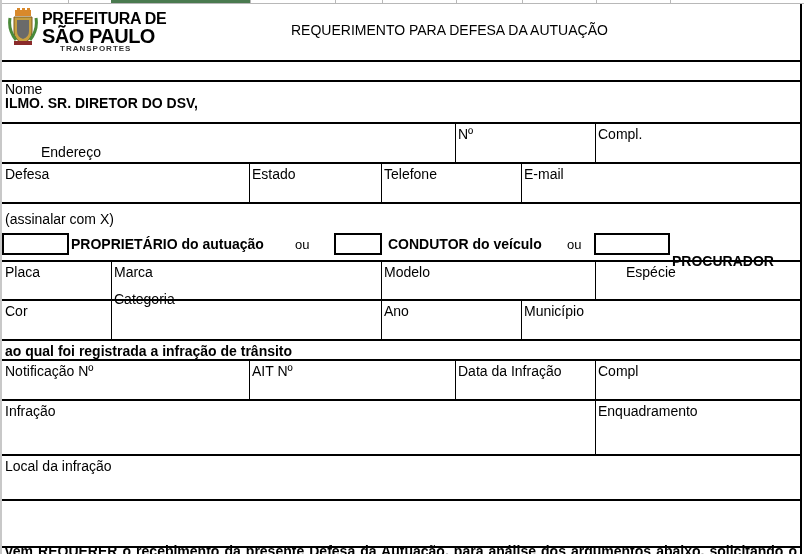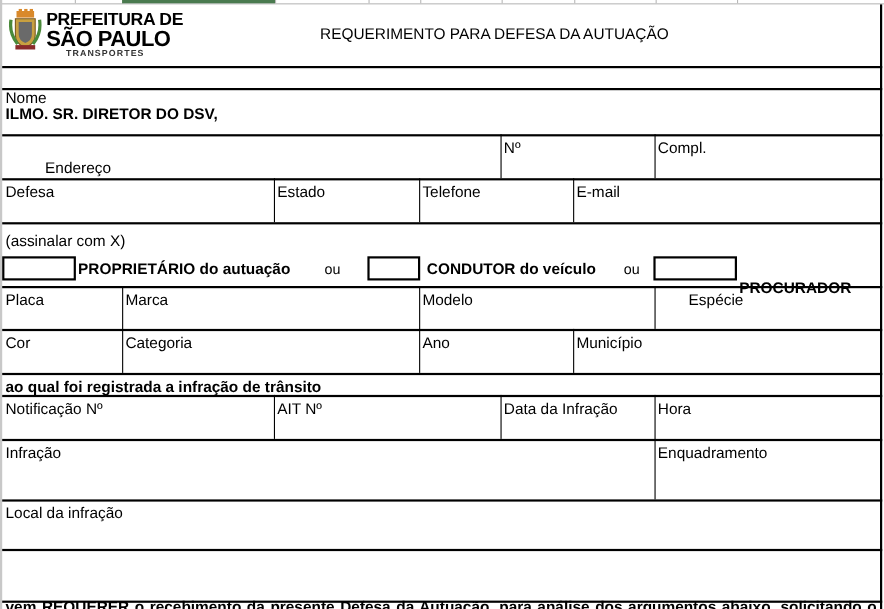--- a/index.html
+++ b/index.html
@@ -115,40 +115,40 @@
 <div class="abs" style="left:112px;top:262px;width:269px;height:37px;"></div>
 <div class="vl" style="left:381px;top:260px;height:79px;"></div>
 <div class="lbl" style="left:384px;top:264px;">Modelo</div>
 <div class="abs" style="left:382px;top:262px;width:213px;height:37px;"></div>
 <div class="vl" style="left:595px;top:260px;height:39px;"></div>
 <div class="lbl" style="left:598px;top:264px;margin-left:28px;">Espécie</div>
 <div class="abs" style="left:596px;top:262px;width:204px;height:37px;"></div>
 
 <div class="lbl" style="left:5px;top:303px;">Cor</div>
 <div class="abs" style="left:2px;top:301px;width:108px;height:38px;"></div>
-<div class="lbl" style="left:114px;top:303px;">Categoria</div>
+<div class="lbl" style="left:114px;top:291px;">Categoria</div>
 <div class="abs" style="left:112px;top:301px;width:269px;height:38px;"></div>
 <div class="lbl" style="left:384px;top:303px;">Ano</div>
 <div class="abs" style="left:382px;top:301px;width:139px;height:38px;"></div>
 <div class="vl" style="left:521px;top:299px;height:40px;"></div>
 <div class="lbl" style="left:524px;top:303px;">Município</div>
 <div class="abs" style="left:522px;top:301px;width:278px;height:38px;"></div>
 
 <div class="lbl bold" style="left:5px;top:343px;">ao qual foi registrada a infração de trânsito</div>
 
 <div class="lbl" style="left:5px;top:363px;">Notificação Nº</div>
 <div class="abs" style="left:2px;top:361px;width:247px;height:38px;"></div>
 <div class="vl" style="left:249px;top:359px;height:40px;"></div>
 <div class="lbl" style="left:252px;top:363px;">AIT Nº</div>
 <div class="abs" style="left:250px;top:361px;width:205px;height:38px;"></div>
 <div class="vl" style="left:455px;top:359px;height:40px;"></div>
 <div class="lbl" style="left:458px;top:363px;">Data da Infração</div>
 <div class="abs" style="left:456px;top:361px;width:139px;height:38px;"></div>
 <div class="vl" style="left:595px;top:359px;height:95px;"></div>
-<div class="lbl" style="left:598px;top:363px;">Hora</div>
+<div class="lbl" style="left:598px;top:363px;">Compl</div>
 <div class="abs" style="left:596px;top:361px;width:204px;height:38px;"></div>
 
 <div class="lbl" style="left:5px;top:403px;">Infração</div>
 <div class="abs" style="left:2px;top:401px;width:593px;height:53px;"></div>
 <div class="lbl" style="left:598px;top:403px;">Enquadramento</div>
 <div class="abs" style="left:596px;top:401px;width:204px;height:53px;"></div>
 
 <div class="lbl" style="left:5px;top:458px;">Local da infração</div>
 <div class="abs" style="left:2px;top:456px;width:798px;height:43px;"></div>
 

